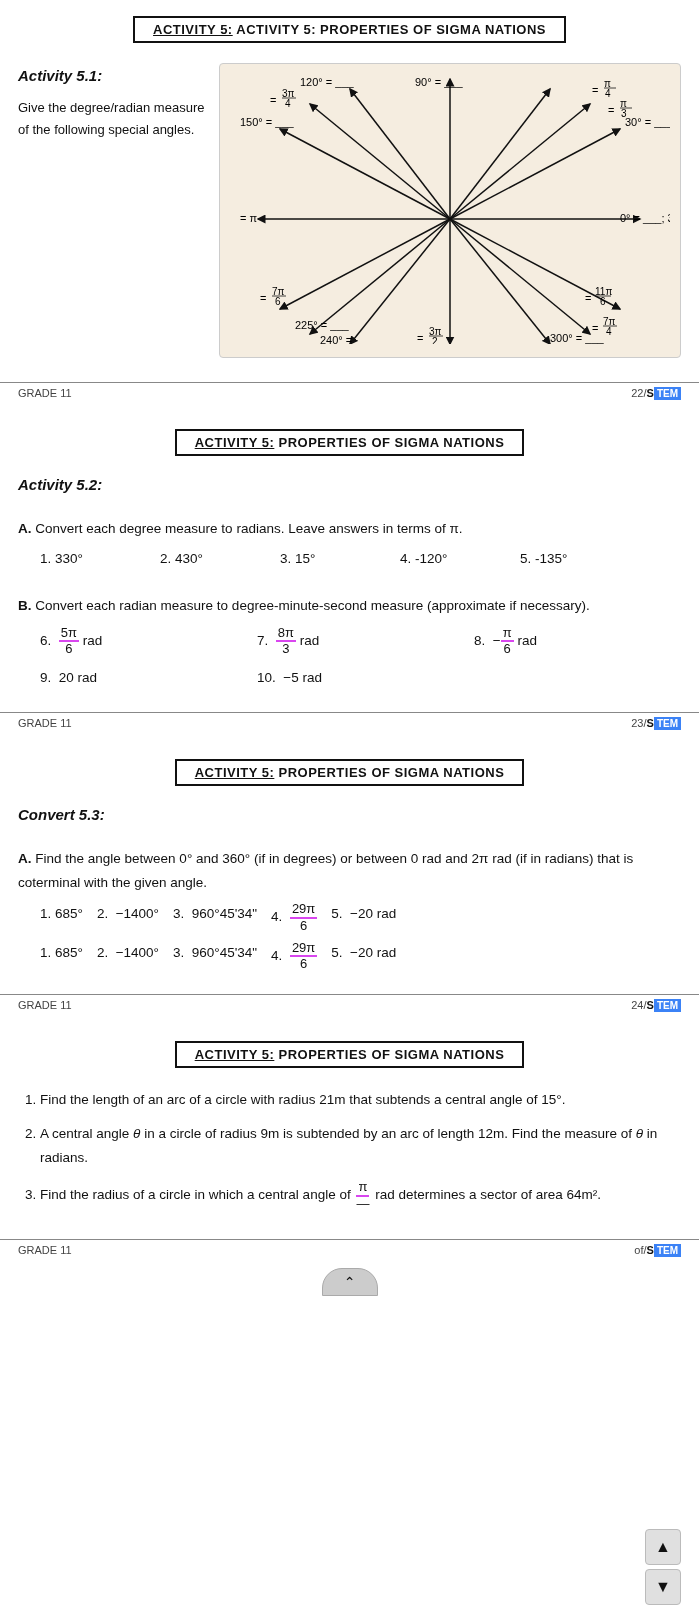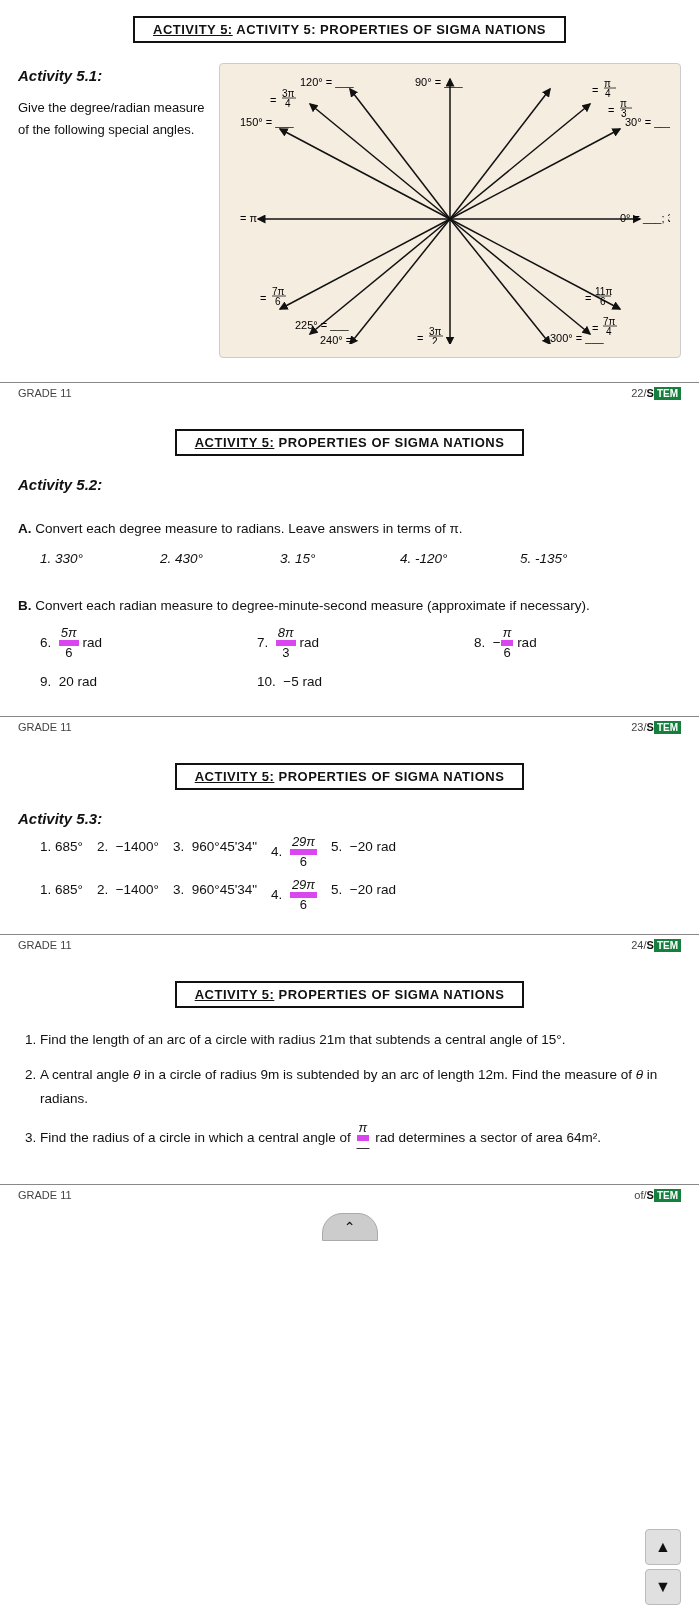--- a/index.html
+++ b/index.html
@@ -27,21 +27,21 @@
       font-size: 11px;
       color: #444;
       margin-top: 8px;
     }
     .stem-badge {
       font-size: 11px;
       font-weight: bold;
       color: #111;
     }
     .stem-badge span.stem {
-      background: #15803d;
+      background: #3b82f6;
       color: #fff;
       padding: 1px 3px;
       font-size: 10px;
       font-weight: bold;
     }
 
     
     .title-box {
       border: 2px solid #111;
       display: inline-block;
@@ -112,33 +112,31 @@
 
     .frac {
       display: inline-flex;
       flex-direction: column;
       align-items: center;
       vertical-align: middle;
       font-size: 13px;
       line-height: 1.1;
     }
     .frac .num {
-      border-bottom: 6px solid #d946ef;
+      border-bottom: 2px solid #d946ef;
       padding: 0 2px;
       text-align: center;
-      font-style: italic;
     }
     .frac .den {
       padding: 0 2px;
       text-align: center;
     }
 
     .indent {
       margin-left: 22px;
-      font-style: italic;
     }
 
     
     .scroll-buttons {
       position: fixed;
       bottom: 18px;
       right: 18px;
       display: flex;
       flex-direction: column;
       gap: 4px;
@@ -364,23 +362,27 @@
 </div>
 
 <div class="page-section" style="margin-top:10px;">
   <div class="title-box-wrap">
     <div class="title-box">
       <span style="text-decoration:underline;font-weight:900;">ACTIVITY 5:</span>
       <span style="font-weight:700;"> PROPERTIES OF SIGMA NATIONS</span>
     </div>
   </div>
 
-  <div class="activity-heading">Activity 5.3:</div>
+  <div class="activity-heading">Convert 5.3:</div>
 
   <div class="content-body">
+    <p>
+      <strong>A.</strong>
+      <span>Find the angle between 0° and 360° (if in degrees) or between 0 rad and 2π rad (if in radians) that is coterminal with the given angle.</span>
+    </p>
 
     <div style="margin: 8px 0 4px 22px; display:flex; gap:14px; flex-wrap:wrap; font-size:13.5px;">
       <span>1. 685°</span>
       <span>2. &nbsp;−1400°</span>
       <span>3. &nbsp;960°45'34"</span>
       <span>4. &nbsp;<span class="frac">
             <span class="num">29π</span>
             <span class="den">6</span>
           </span></span>
       <span>5. &nbsp;−20 rad</span>

